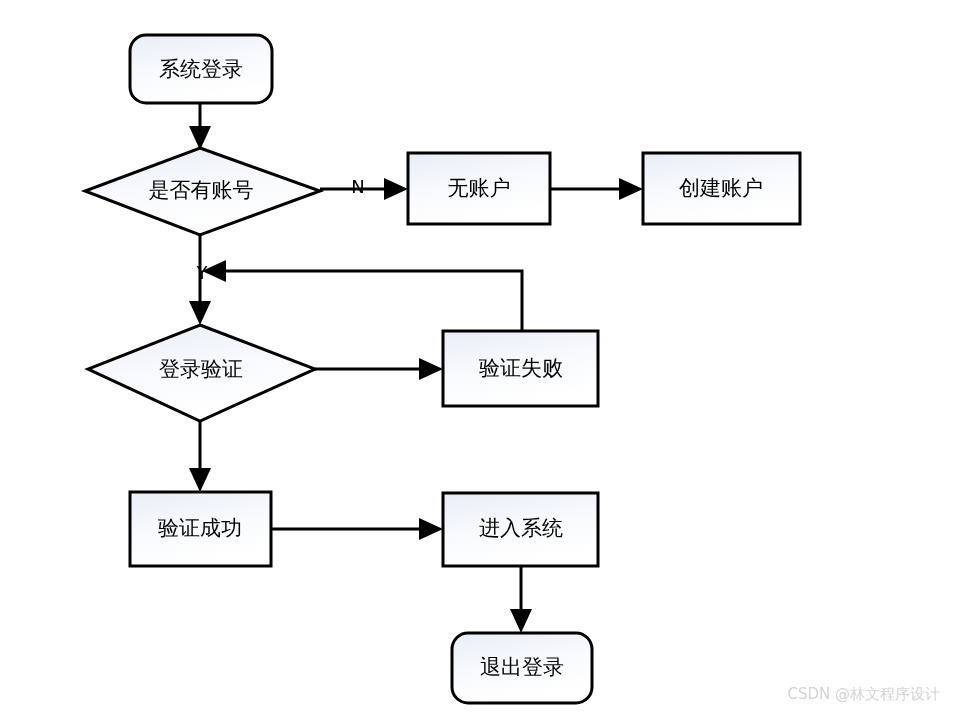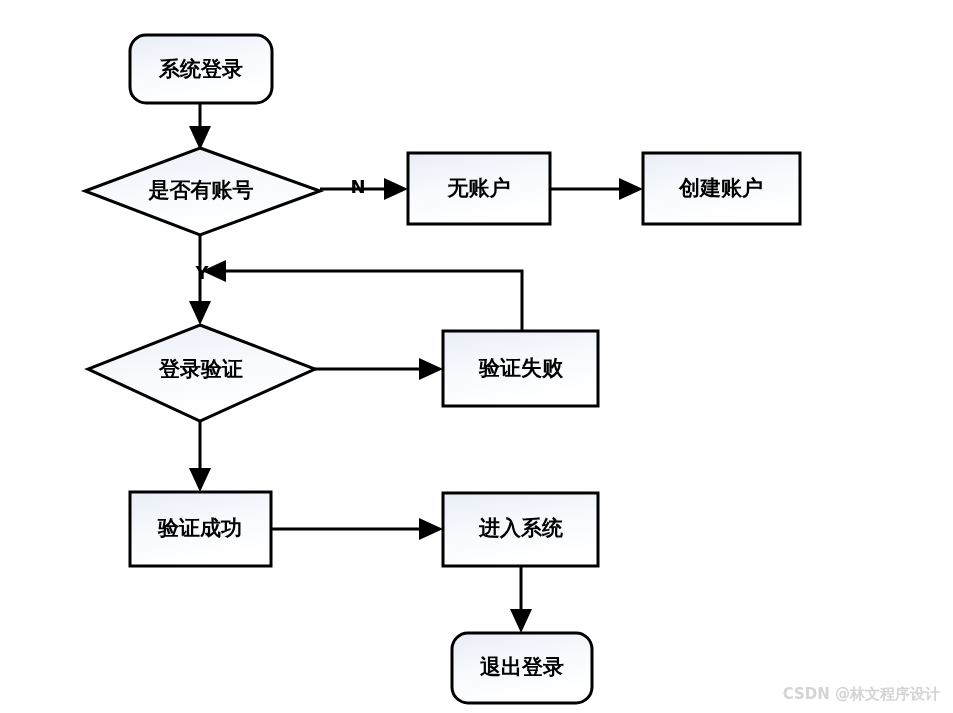--- a/index.html
+++ b/index.html
@@ -9,21 +9,20 @@
   }
   body {
     font-family: "DejaVu Sans", "Liberation Sans", sans-serif;
   }
   #canvas {
     position: relative;
     width: 953px;
     height: 713px;
     background: #ffffff;
     overflow: hidden;
-    font-weight: bold;
   }
   #flow-svg {
     position: absolute;
     left: 0;
     top: 0;
     width: 953px;
     height: 713px;
   }
   .node-label {
     font-family: "DejaVu Sans", "Liberation Sans", sans-serif;

